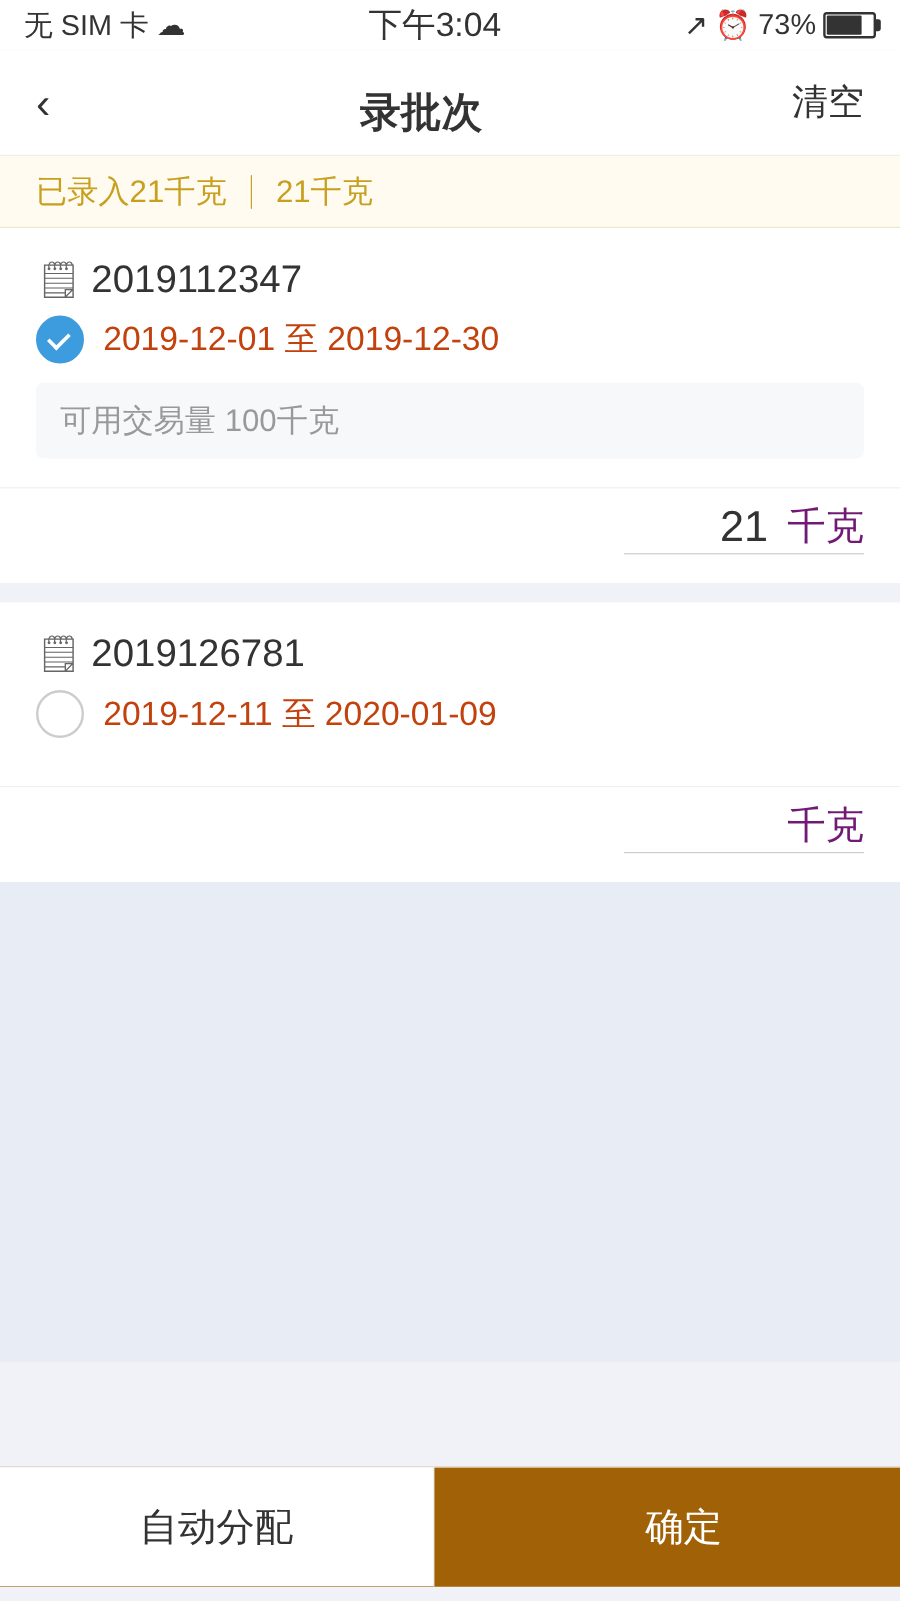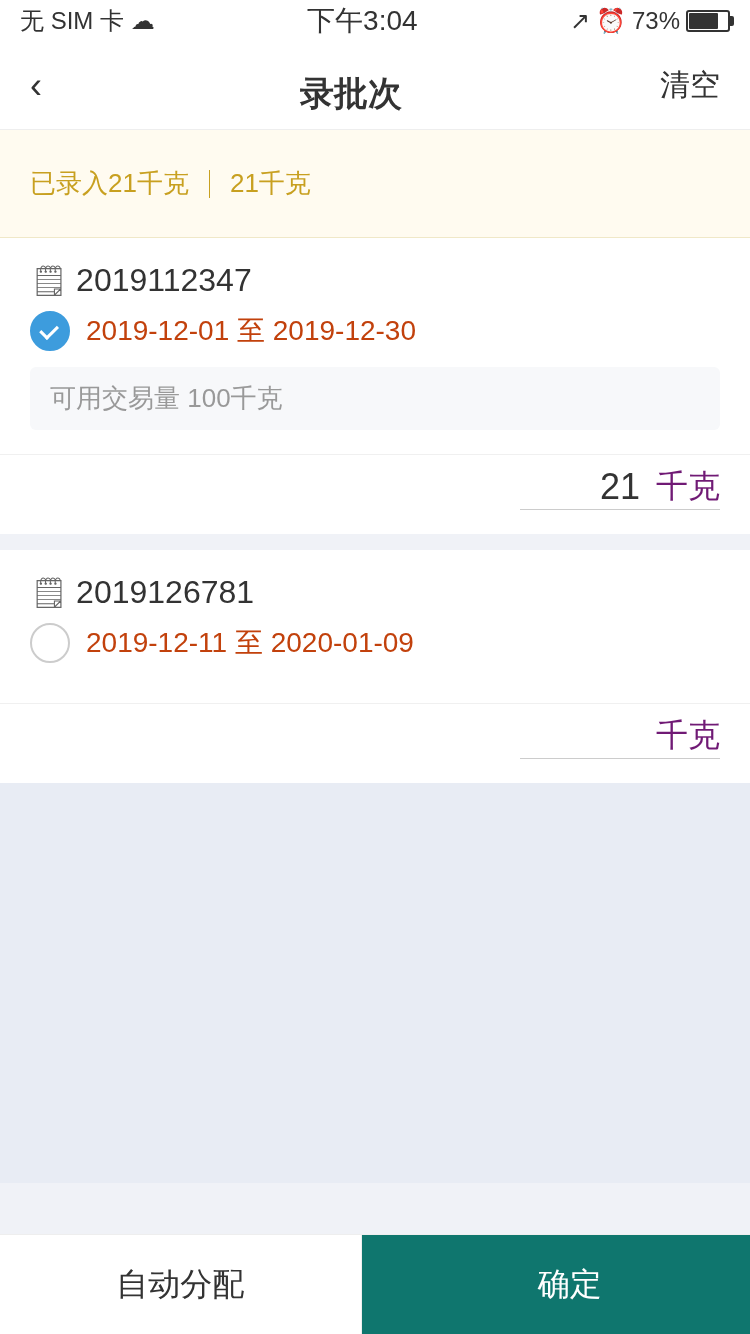--- a/index.html
+++ b/index.html
@@ -94,21 +94,21 @@
     }
     .nav-action {
       font-size: 30px;
       color: #333;
       cursor: pointer;
     }
 
     
     .info-banner {
       background: #fffbf0;
-      padding: 36px 30px;
+      padding: 12px 30px;
       display: flex;
       align-items: center;
       gap: 20px;
       border-bottom: 1px solid #f0e8c8;
     }
     .info-text {
       font-size: 26px;
       color: #c8a020;
     }
     .info-divider {
@@ -208,21 +208,21 @@
     
     .bottom-area {
       flex: 1;
       background: #e8ecf4;
       min-height: 400px;
     }
 
     
     .footer {
       position: fixed;
-      bottom: 0;
+      bottom: 12px;
       left: 0;
       width: 750px;
       height: 100px;
       display: flex;
       background: #fff;
       border-top: 1px solid #eee;
     }
     .footer-left {
       flex: 1;
       display: flex;
@@ -233,21 +233,21 @@
       border-right: 1px solid #eee;
       cursor: pointer;
     }
     .footer-right {
       flex: 1;
       display: flex;
       align-items: center;
       justify-content: center;
       font-size: 32px;
       color: #fff;
-      background: #0f766e;
+      background: #a16207;
       cursor: pointer;
       padding-left: 28px;
     }
 
     .batch-item-wrapper {
       background: #fff;
       padding-bottom: 0;
     }
     .batch-content {
       padding: 24px 30px 24px 30px;

